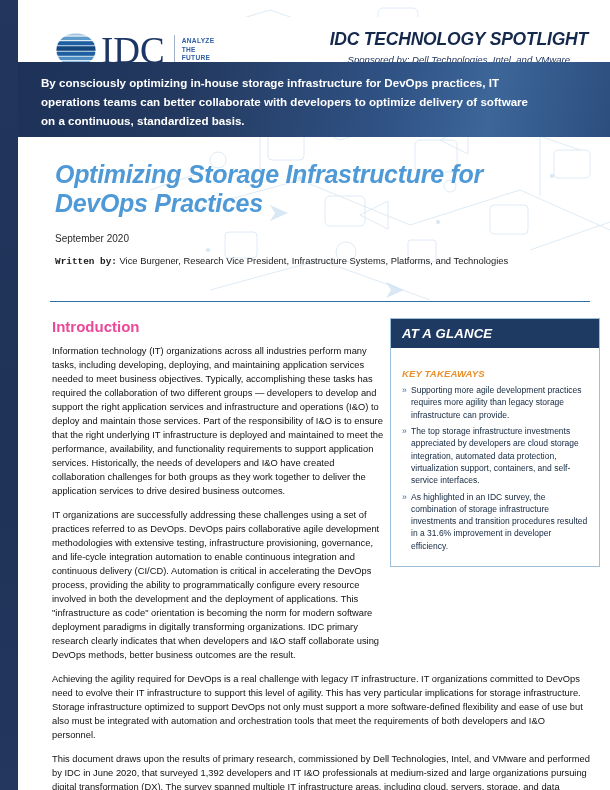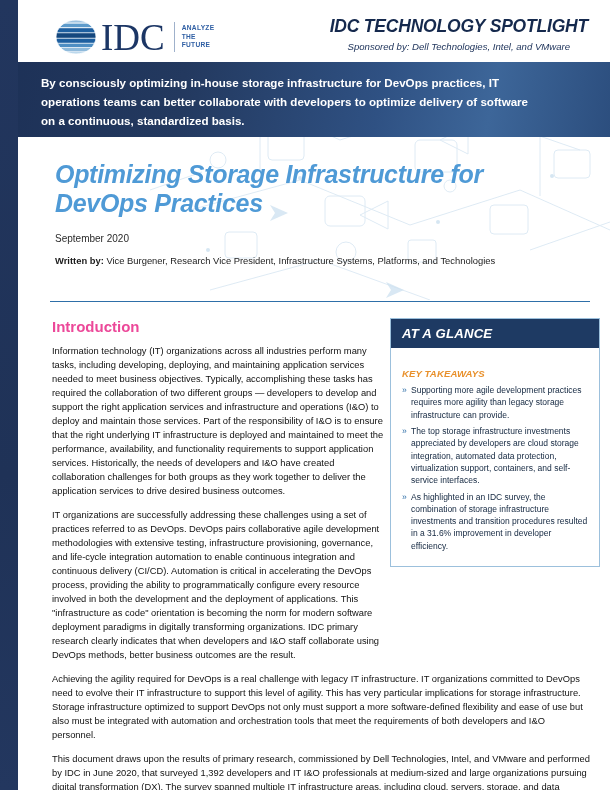--- a/index.html
+++ b/index.html
@@ -30,21 +30,21 @@
     width: 18px;
     height: 790px;
     background: linear-gradient(180deg, #22365e 0%, #1f3257 60%, #23375f 100%);
     z-index: 6;
   }
 
   
   #masthead {
     position: absolute;
     left: 0;
-    top: 4px;
+    top: 17px;
     width: 610px;
     height: 62px;
     background: #ffffff;
     z-index: 4;
   }
   #logo-block {
     position: absolute;
     left: 55px;
     top: 13px;
     display: flex;
@@ -154,21 +154,21 @@
   #doc-date {
     margin-top: 14px;
     font-size: 10px;
     color: #2b2b2b;
   }
   #doc-author {
     margin-top: 11px;
     font-size: 9.4px;
     color: #1b1b1b;
   }
-  #doc-author .lbl { font-weight: bold; }
+  #doc-author .lbl { font-weight: bold; font-family: Liberation Mono, monospace; }
 
   #title-rule {
     position: absolute;
     left: 50px;
     top: 301px;
     width: 540px;
     height: 1.4px;
     background: #2e6fa8;
     z-index: 3;
   }

